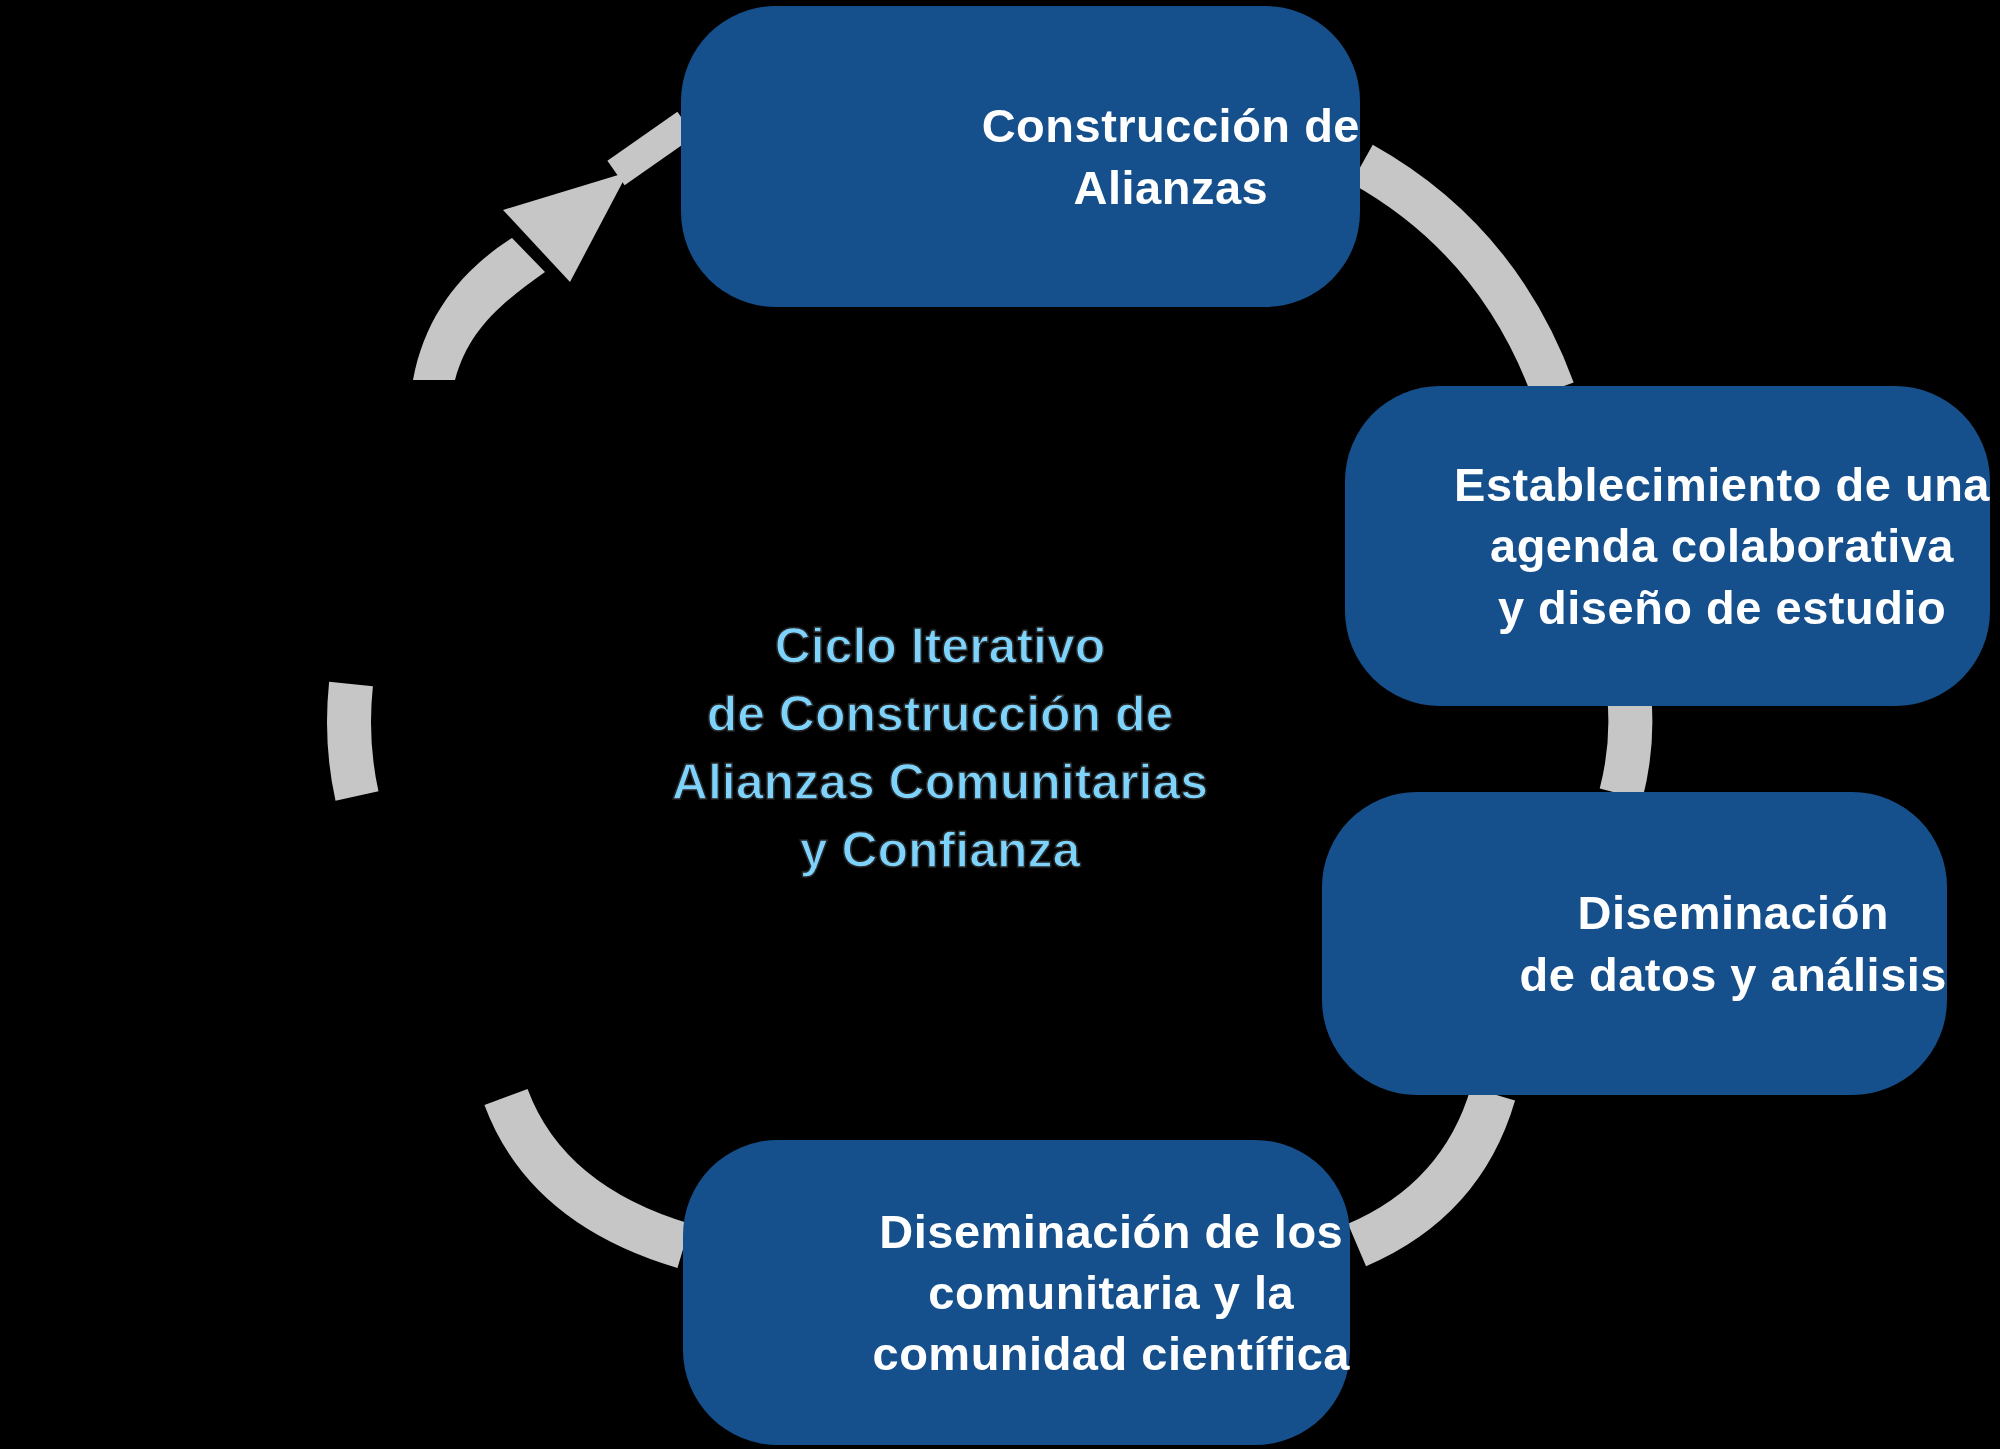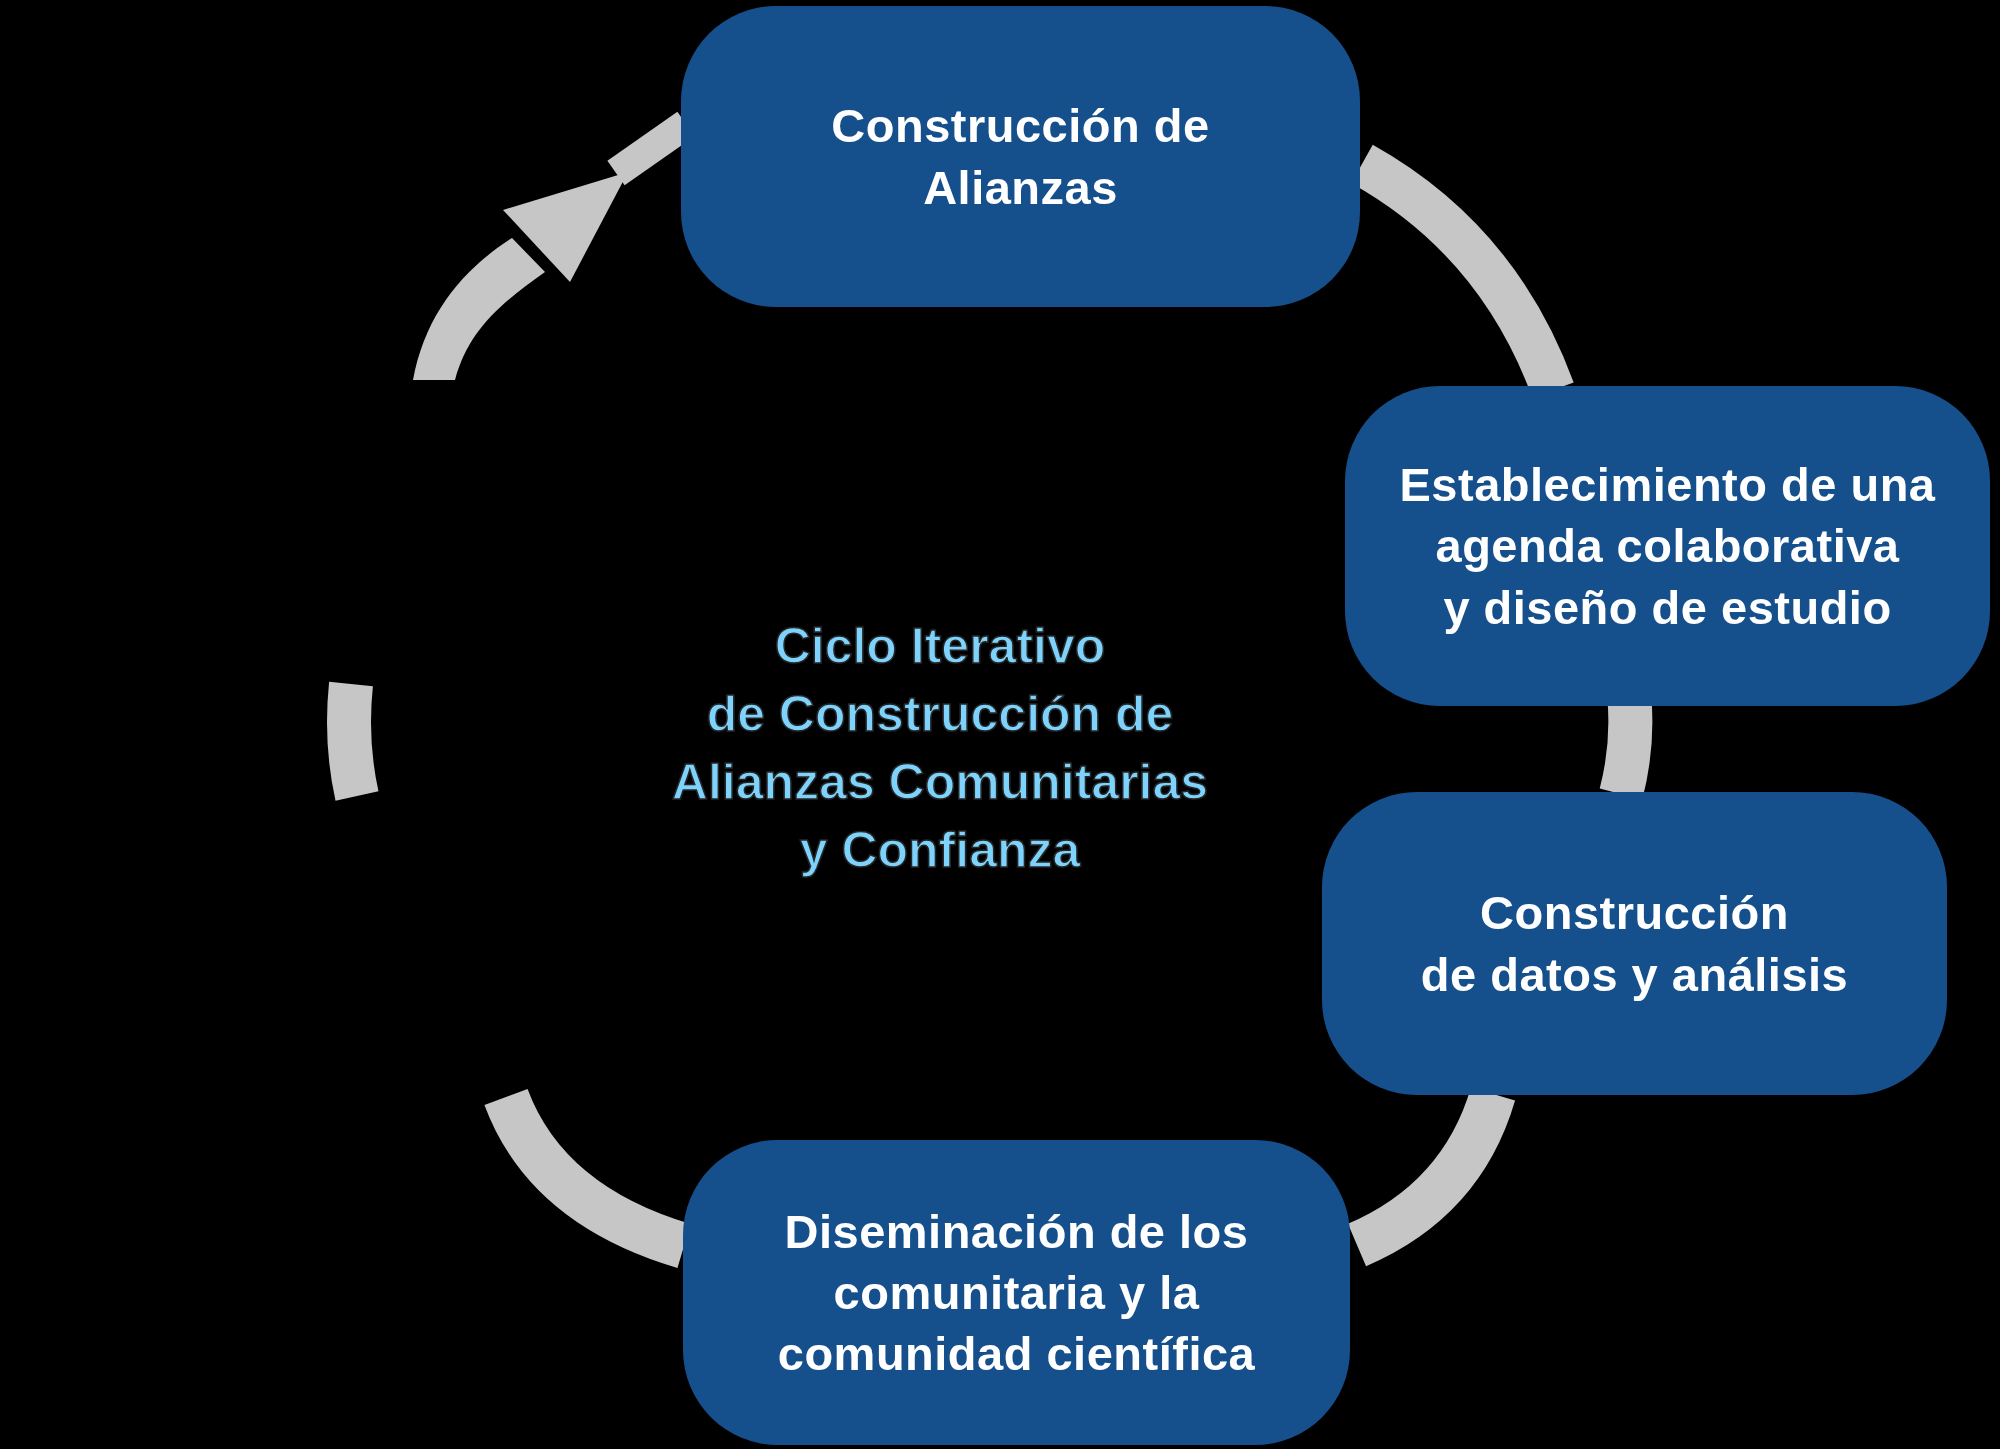--- a/index.html
+++ b/index.html
@@ -22,21 +22,21 @@
     height: 1449px;
     z-index: 1;
   }
   .node {
     position: absolute;
     z-index: 2;
     background: var(--color-node, #15508C);
     border-radius: 95px;
     display: flex;
     align-items: center;
-    justify-content: center;
+    justify-content: flex-end;
     text-align: center;
   }
   .node-label {
     color: var(--color-text, #FFFFFF);
     font-size: 47px;
     line-height: 1.30;
     font-weight: bold;
     white-space: pre-line;
     letter-spacing: 0.5px;
   }
@@ -89,21 +89,21 @@
 Alianzas</div>
   </div>
 
   <div class="node" id="node-right-top">
     <div class="node-label">Establecimiento de una
 agenda colaborativa
 y diseño de estudio</div>
   </div>
 
   <div class="node" id="node-right-bottom">
-    <div class="node-label">Construcción
+    <div class="node-label">Diseminación
 de datos y análisis</div>
   </div>
 
   <div class="node" id="node-bottom">
     <div class="node-label">Diseminación de los
 comunitaria y la
 comunidad científica</div>
   </div>
 
 

